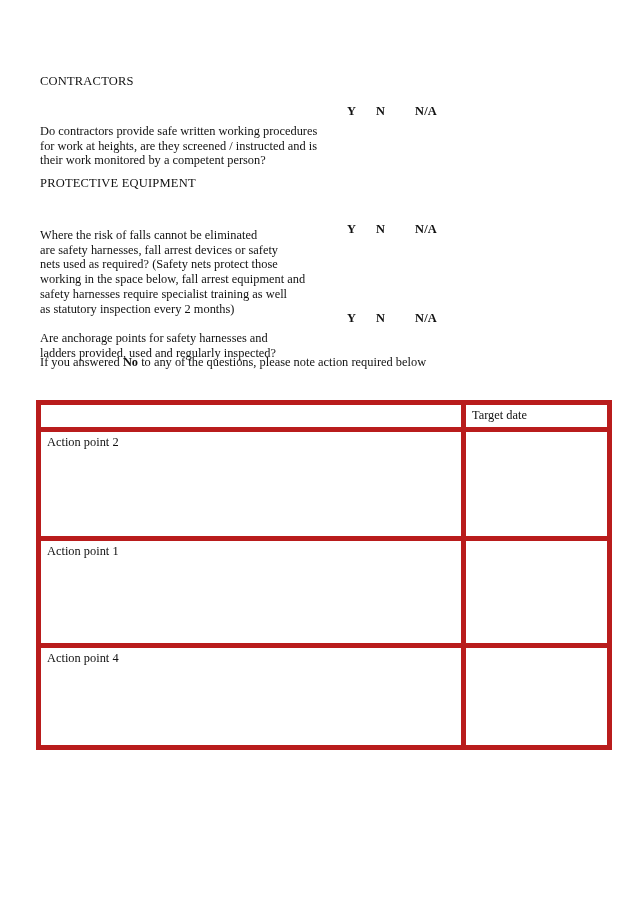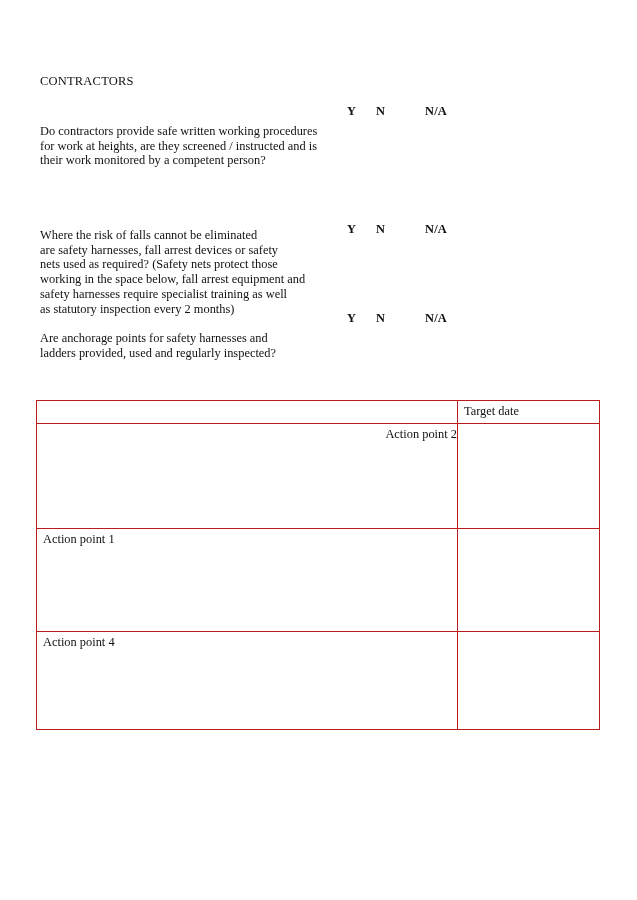--- a/index.html
+++ b/index.html
@@ -50,21 +50,21 @@
   .answer-key {
     position: absolute;
     font-size: 12.4px;
     font-weight: bold;
     line-height: 14.7px;
     white-space: nowrap;
     letter-spacing: 0.2px;
   }
   .answer-key .opt-y   { position: absolute; left: 0px;  }
   .answer-key .opt-n   { position: absolute; left: 29px; }
-  .answer-key .opt-na  { position: absolute; left: 78px; }
+  .answer-key .opt-na  { position: absolute; left: 68px; }
 
   #question-contractors { top: 104px; }
   #answers-contractors  { left: 347px; top: 104px; }
 
   #question-protective  { top: 208px; }
   #answers-protective   { left: 347px; top: 222px; }
 
   #question-anchorage   { top: 311px; }
   #answers-anchorage    { left: 347px; top: 311px; }
 
@@ -82,33 +82,33 @@
   
   .action-table {
     position: absolute;
     left: 36px;
     top: 400px;
     width: 549px;
     border-collapse: collapse;
     table-layout: fixed;
   }
   .action-table td {
-    border: 1px solid #b91c1c;
+    border: 5px solid #b91c1c;
     font-size: 12.4px;
     line-height: 14.7px;
     vertical-align: top;
     padding: 3px 0 0 6px;
     font-family: "Liberation Serif", "DejaVu Serif", serif;
   }
   .col-action { width: 414px; }
   .col-date   { width: 135px; }
 
   .row-header td { height: 19px; }
   .row-action-1 td { height: 104px; }
-  .row-action-2 td { height: 101px; text-align: right; }
+  .row-action-2 td { height: 101px; }
   .row-action-3 td { height: 99px; }
   .row-action-4 td { height: 94px; margin-left: 28px; }
 </style>
 </head>
 <body>
 
 <div class="page">
 
   <div class="section-heading" id="heading-contractors">CONTRACTORS</div>
 
@@ -117,20 +117,21 @@
 for work at heights, are they screened / instructed and is
 their work monitored by a competent person?</div>
   </div>
 
   <div class="answer-key" id="answers-contractors">
     <span class="opt-y">Y</span>
     <span class="opt-n">N</span>
     <span class="opt-na">N/A</span>
   </div>
 
+  <div class="section-heading" id="heading-protective">PROTECTIVE EQUIPMENT</div>
 
   <div class="question-block" id="question-protective">
     <div class="question-text">Where the risk of falls cannot be eliminated
 are safety harnesses, fall arrest devices or safety
 nets used as required?  (Safety nets protect those
 working in the space below, fall arrest equipment and
 safety harnesses require specialist training as well
 as statutory inspection every 2 months)</div>
   </div>
 
@@ -144,20 +145,23 @@
     <div class="question-text">Are anchorage points for safety harnesses and
 ladders provided, used and regularly inspected?</div>
   </div>
 
   <div class="answer-key" id="answers-anchorage">
     <span class="opt-y">Y</span>
     <span class="opt-n">N</span>
     <span class="opt-na">N/A</span>
   </div>
 
+  <div id="instruction-line">
+    <span>If you answered </span><b>No</b><span> to any of the questions, please note action required below</span>
+  </div>
 
   <table class="action-table">
     <tbody>
       <tr class="row-header">
         <td class="col-action"></td>
         <td class="col-date">Target date</td>
       </tr>
       <tr class="row-action-2">
         <td class="col-action">Action point 2</td>
         <td class="col-date"></td>

